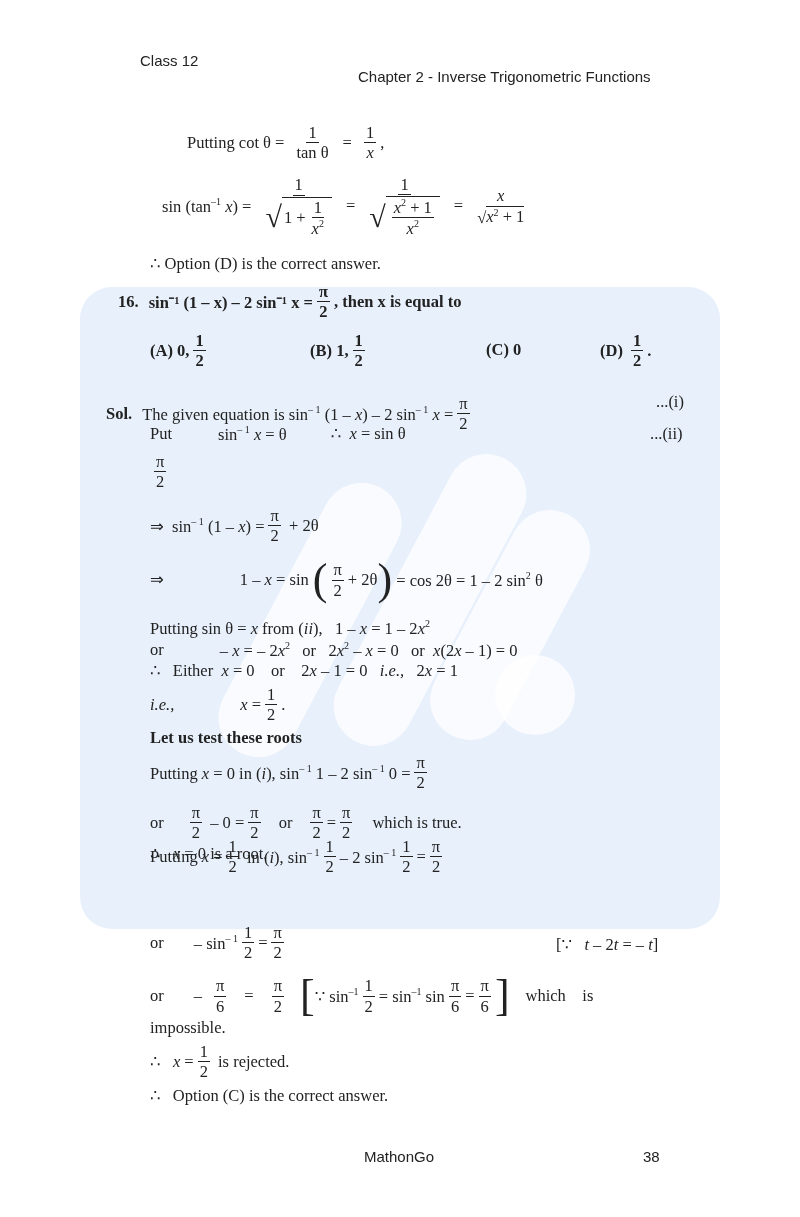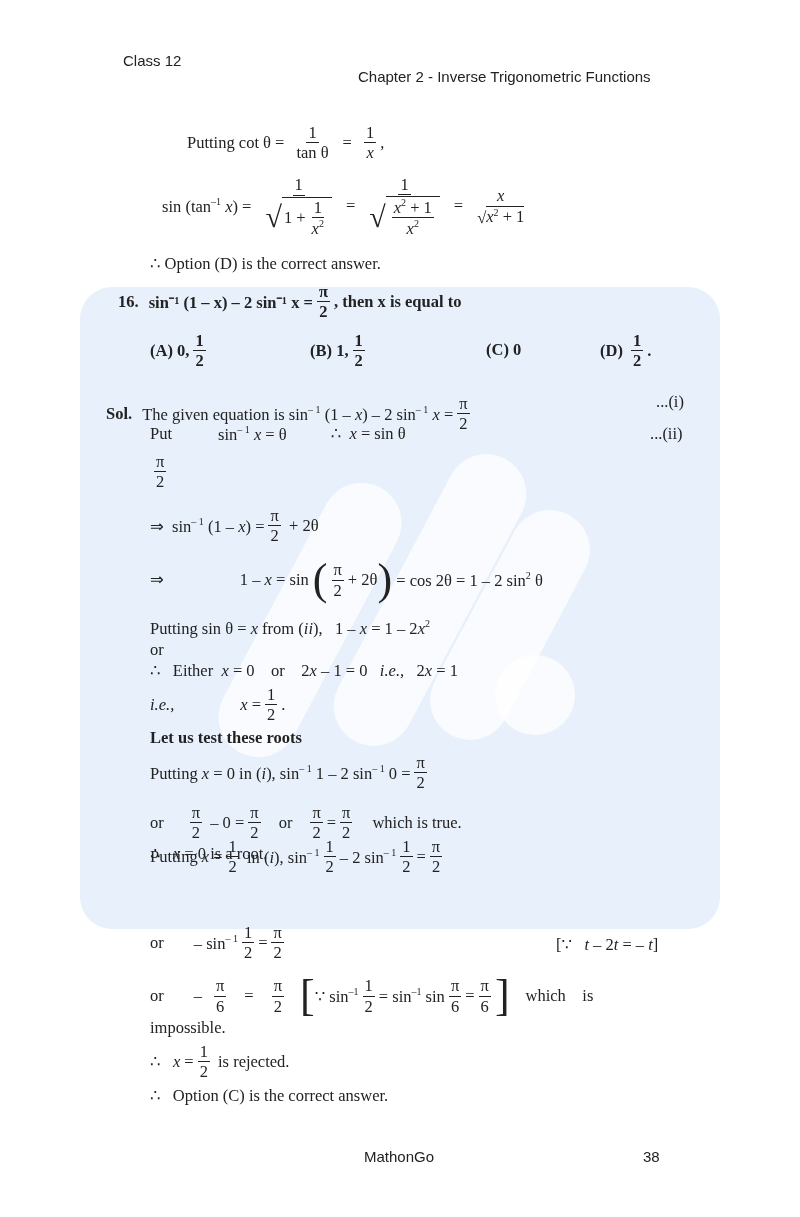--- a/index.html
+++ b/index.html
@@ -22,21 +22,21 @@
   .i { font-style: italic; }
   .sp { display: inline-block; }
   .sqrt { display: inline-flex; align-items: center; }
   .sqrt .rad { border-top: 1px solid #222; padding: 1px 2px 0; display: inline-flex; align-items: center; }
   .big { font-size: 30px; line-height: 1; font-weight: 200; }
   .brk { font-size: 44px; line-height: 1; font-weight: 200; }
 </style>
 </head>
 <body>
 
-<div class="hdr" style="left:123px;top:52px;">Class 12</div>
+<div class="hdr" style="left:140px;top:52px;">Class 12</div>
 <div class="hdr" style="left:358px;top:52px;margin-top:16px;">Chapter 2 - Inverse Trigonometric Functions</div>
 
 <div class="panel"></div>
 <div>
   <div class="wm" style="left:270px;top:470px;width:80px;height:300px;transform:rotate(28deg);"></div>
   <div class="wm" style="left:390px;top:440px;width:80px;height:320px;transform:rotate(28deg);"></div>
   <div class="wm" style="left:470px;top:500px;width:80px;height:250px;transform:rotate(28deg);"></div>
   <div class="wm" style="left:495px;top:655px;width:80px;height:80px;border-radius:50%;"></div>
 </div>
 
@@ -172,20 +172,21 @@
     <span class="brk">)</span>
   <span>&nbsp;= cos 2θ = 1 – 2 sin<sup>2</sup> θ</span>
 </div>
 
 <div class="line" style="left:150px;top:618px;">
   <span>Putting sin θ = <span class="i">x</span> from (<span class="i">ii</span>), &nbsp;&nbsp;1 – <span class="i">x</span> = 1 – 2<span class="i">x</span><sup>2</sup></span>
 </div>
 <div class="line" style="left:150px;top:640px;">
   <span>or</span>
     <span class="sp" style="width:56px"></span>
+  <span>– <span class="i">x</span> = – 2<span class="i">x</span><sup>2</sup> &nbsp;&nbsp;or &nbsp;&nbsp;2<span class="i">x</span><sup>2</sup> – <span class="i">x</span> = 0 &nbsp;&nbsp;or &nbsp;<span class="i">x</span>(2<span class="i">x</span> – 1) = 0</span>
 </div>
 <div class="line" style="left:150px;top:661px;">
   <span>∴ &nbsp;&nbsp;Either &nbsp;<span class="i">x</span> = 0 &nbsp;&nbsp;&nbsp;or &nbsp;&nbsp;&nbsp;2<span class="i">x</span> – 1 = 0 &nbsp;&nbsp;<span class="i">i.e.,</span> &nbsp;&nbsp;2<span class="i">x</span> = 1</span>
 </div>
 <div class="line" style="left:150px;top:686px;">
   <span class="i">i.e.,</span>
     <span class="sp" style="width:66px"></span>
   <span><span class="i">x</span> =</span>
   <span class="frac">
       <span class="n">1</span>

